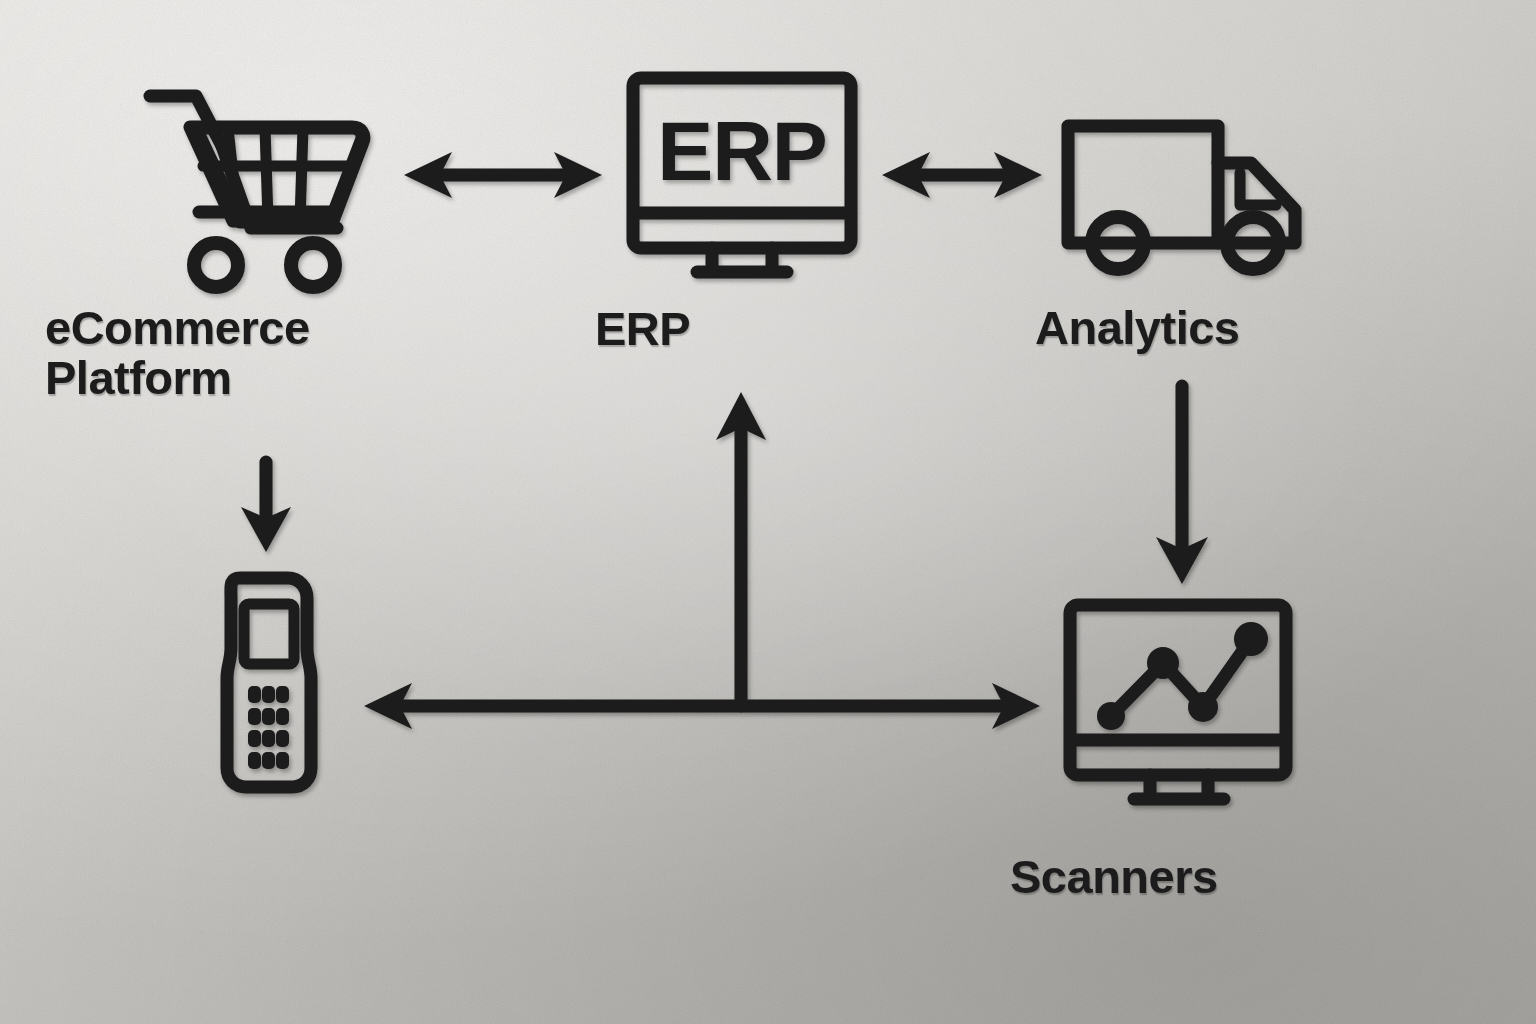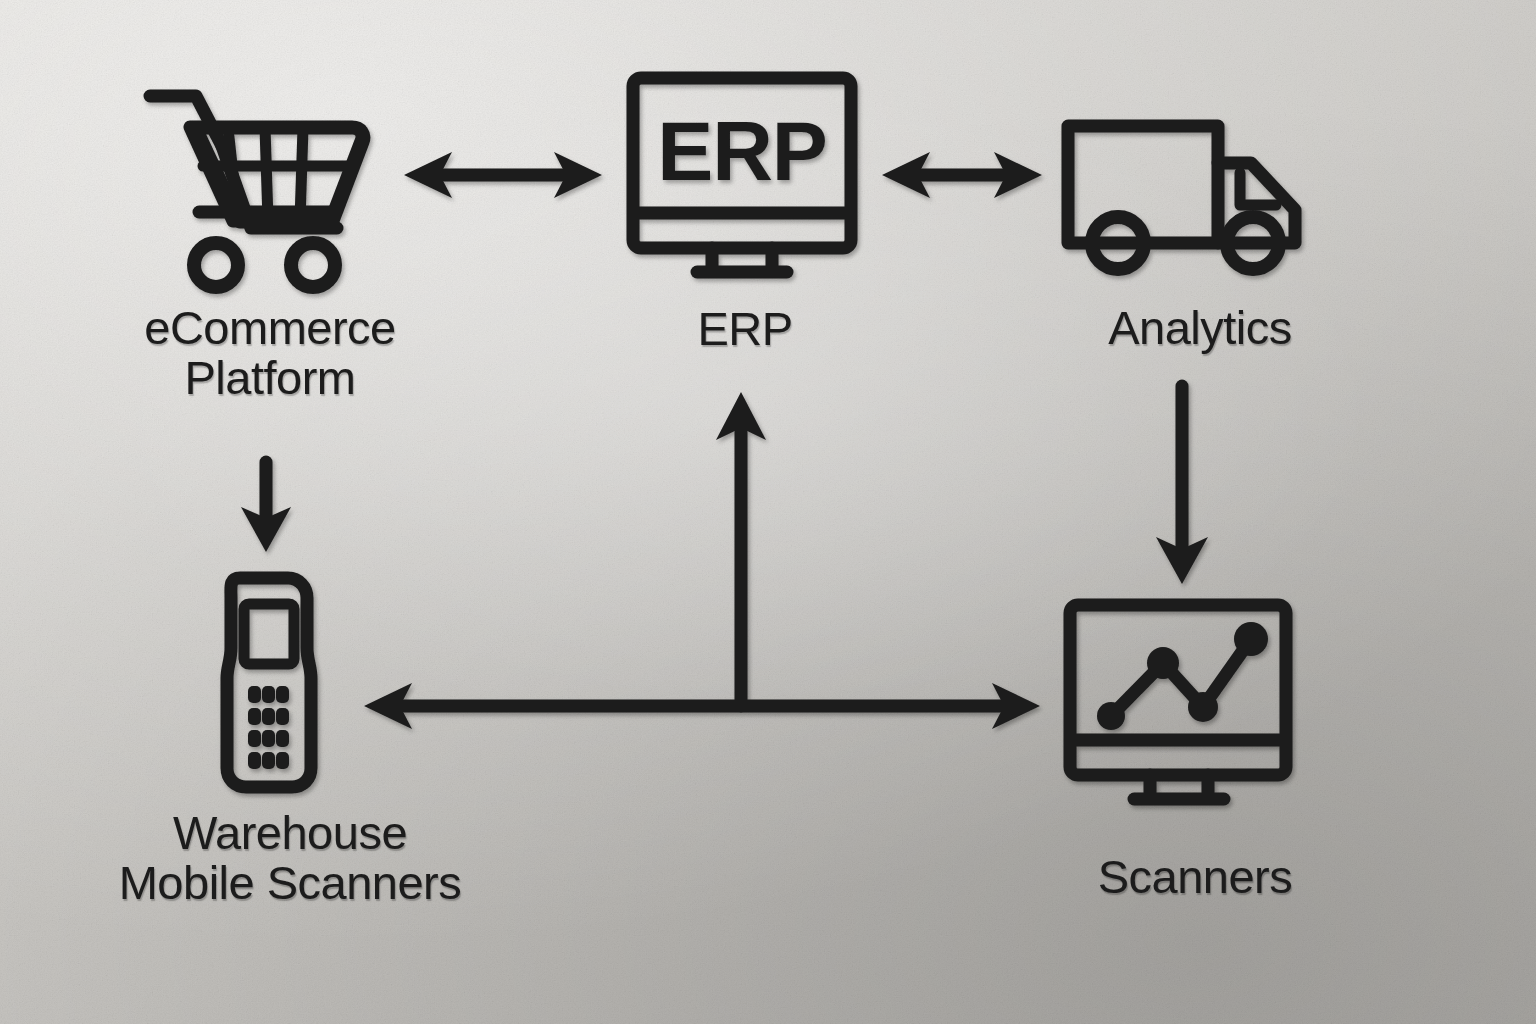--- a/index.html
+++ b/index.html
@@ -49,23 +49,23 @@
         rgba(255,255,255,0.18) 0%, rgba(255,255,255,0.0) 70%);
   }
 
   #art {
     position: absolute;
     inset: 0;
   }
 
   .nodelabel {
     position: absolute;
-    text-align: center;
+    text-align: left;
     font-family: "Liberation Sans", sans-serif;
-    font-weight: normal;
+    font-weight: bold;
     color: #1c1c1c;
     line-height: 1.06;
     letter-spacing: -0.5px;
     text-shadow: 1px 1.5px 1.3px rgba(0,0,0,0.26);
     white-space: pre-line;
     user-select: none;
   }
 
   .lbl-ecommerce { left: 45px;   top: 303px;  width: 450px; font-size: 47px; }
   .lbl-erp       { left: 595px;  top: 304px;  width: 300px; font-size: 47px; }
@@ -239,18 +239,16 @@
     </g>
   </svg>
 
   <div class="nodelabel lbl-ecommerce">eCommerce
 Platform</div>
 
   <div class="nodelabel lbl-erp">ERP</div>
 
   <div class="nodelabel lbl-carriers">Analytics</div>
 
-  <div class="nodelabel lbl-scanner">Warehouse
-Mobile Scanners</div>
 
   <div class="nodelabel lbl-analytics">Scanners</div>
 
 </div>
 
 </body></html>

